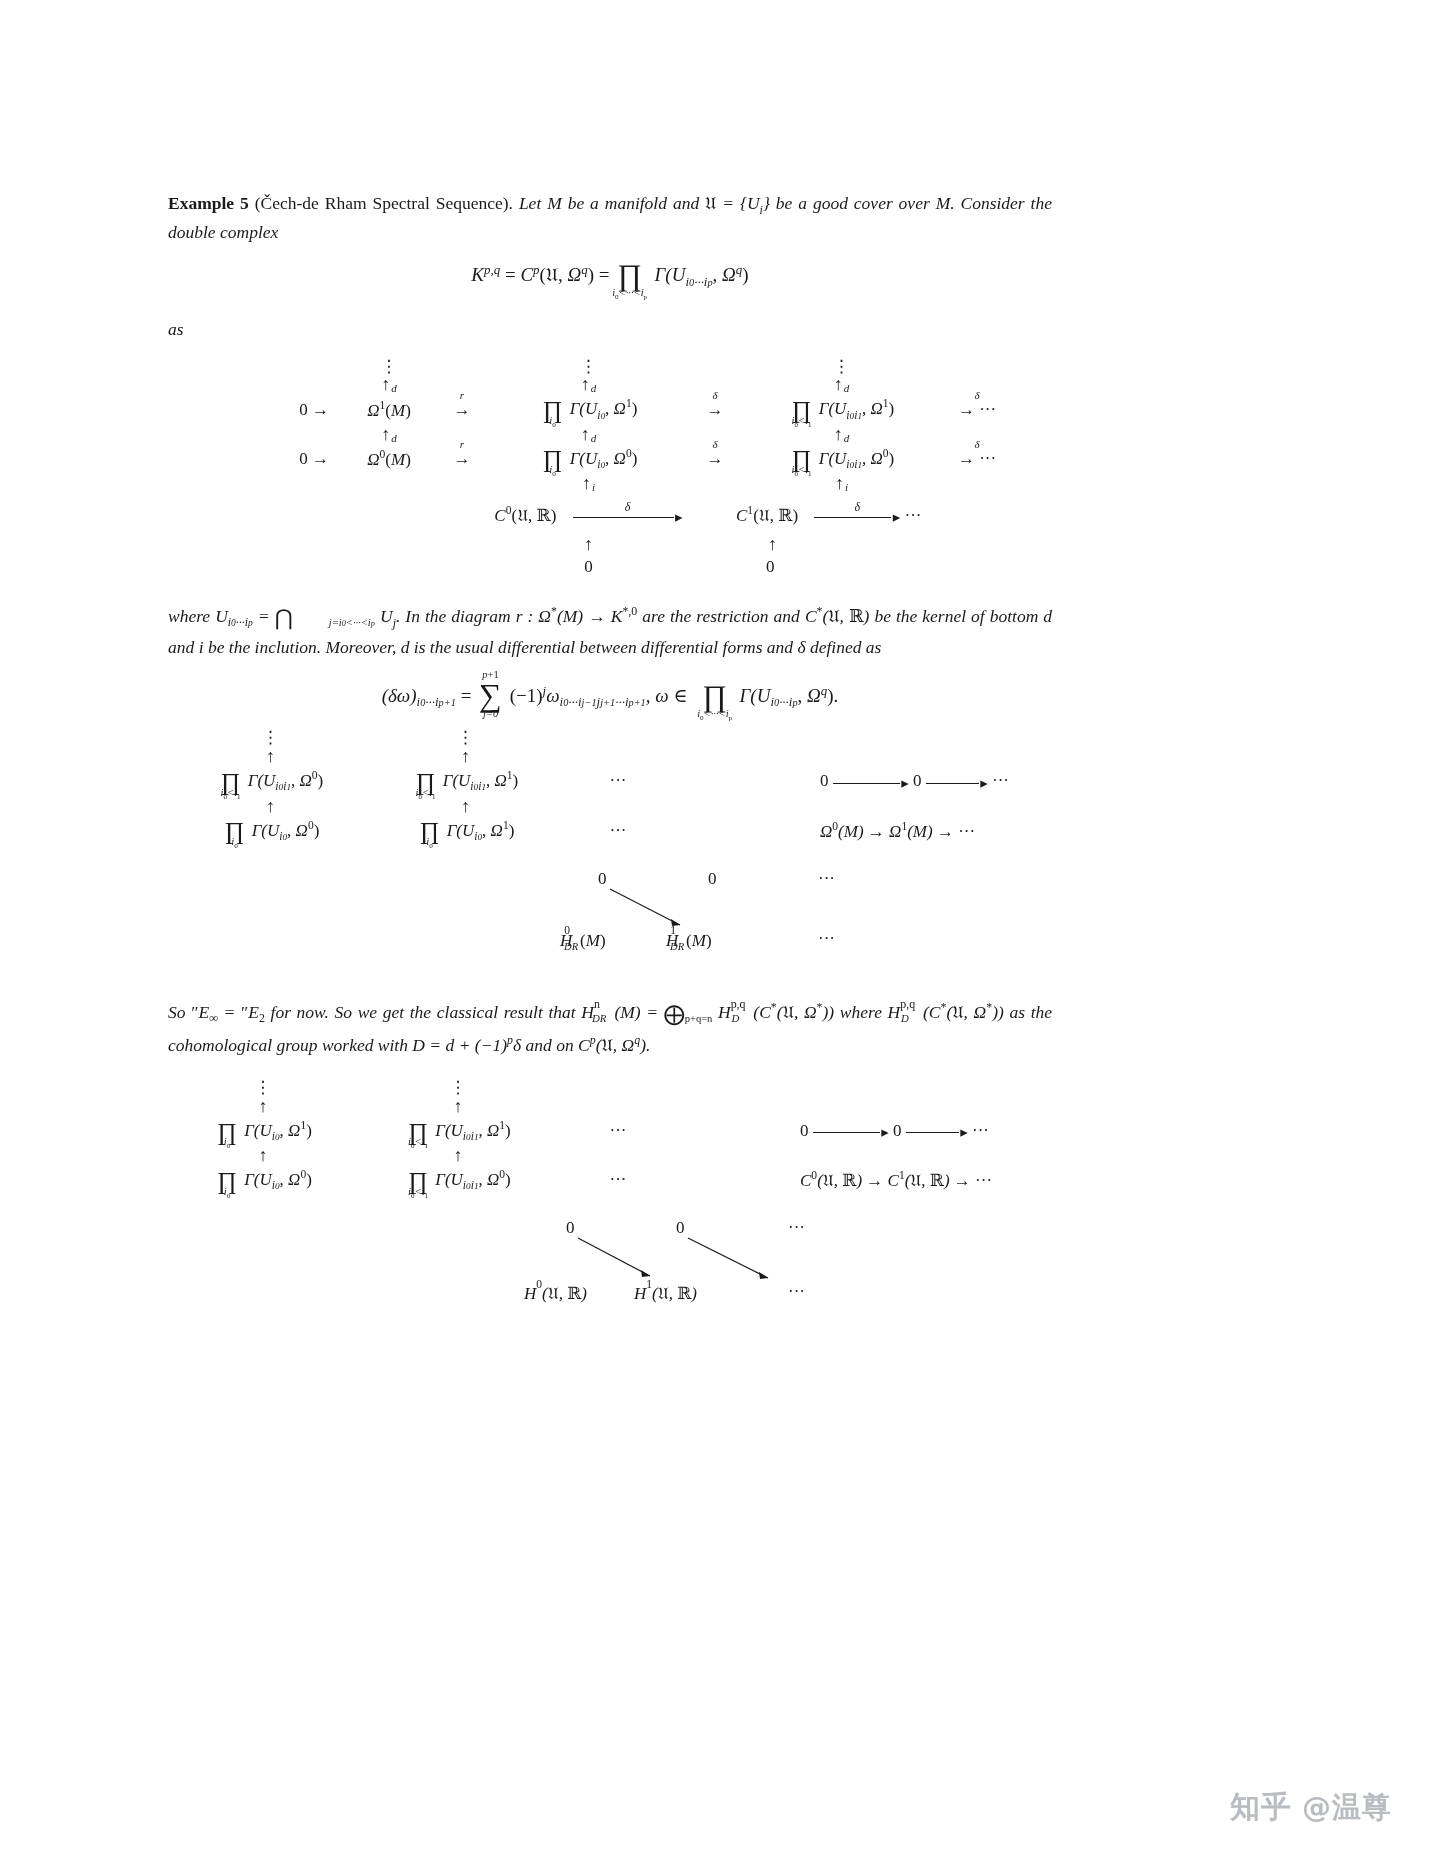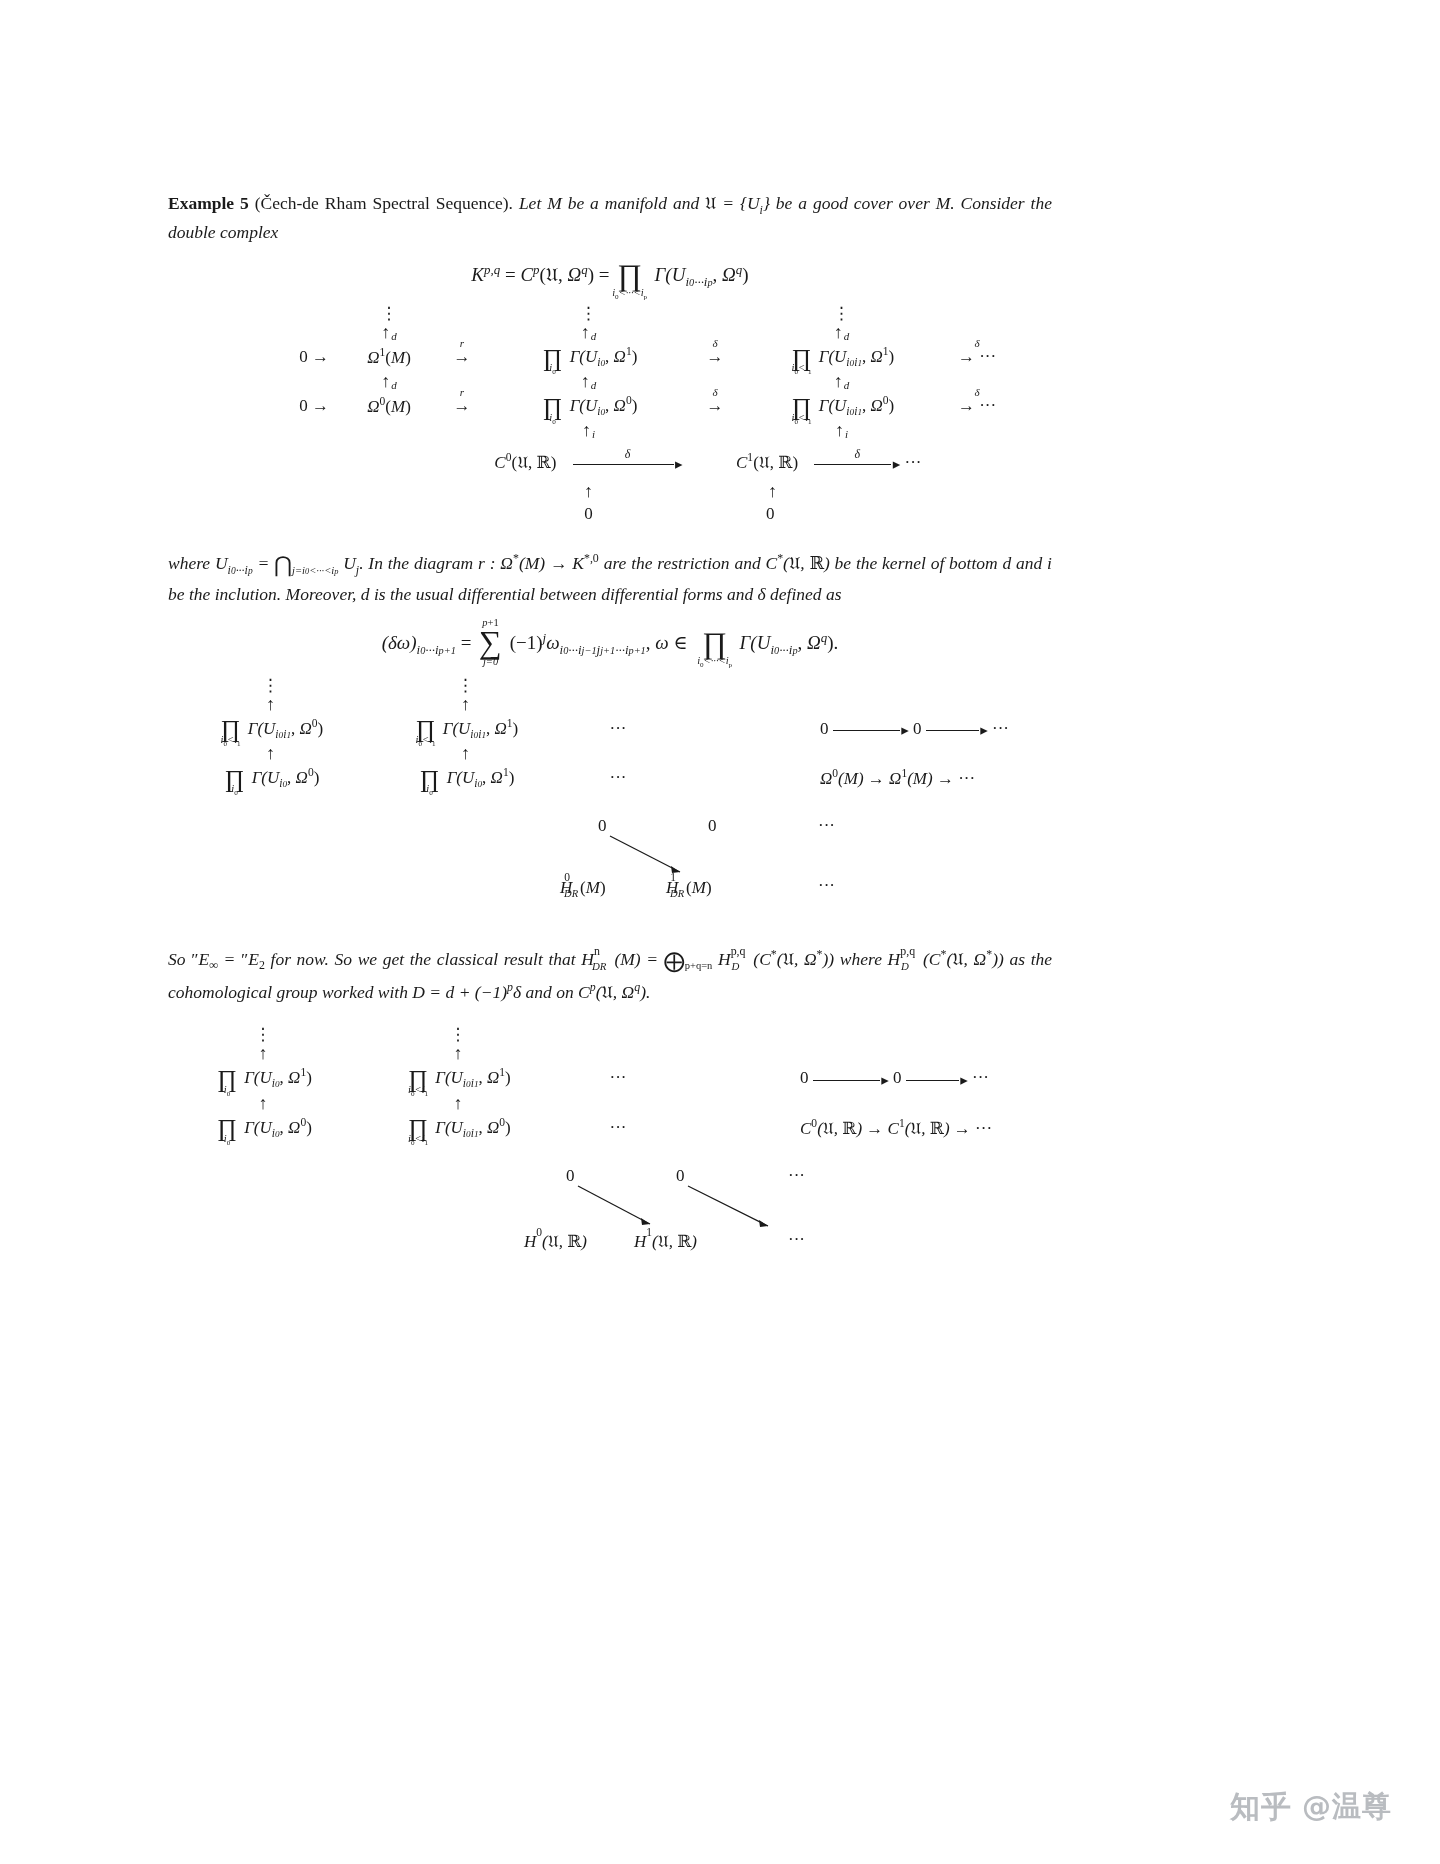--- a/index.html
+++ b/index.html
@@ -150,21 +150,21 @@
     top: 1418px;
     left: 0;
   }
 
   
   .watermark {
     position: absolute;
     right: 48px;
     bottom: 36px;
     display: flex;
-    align-items: flex-start;
+    align-items: flex-end;
     gap: 10px;
     color: #b9bcc0;
     font-family: "DejaVu Sans", sans-serif;
     font-size: 30px;
     font-weight: bold;
     letter-spacing: 1px;
   }
   .watermark .zh-logo {
     font-size: 30px;
     font-weight: bold;
@@ -188,20 +188,21 @@
       <span class="mathit">K</span><span class="sup">p,q</span>
       <span class="up"> = </span>
       <span class="mathit">C</span><span class="sup">p</span><span class="up">(</span><span class="frak">𝔘</span><span class="up">, </span>Ω<span class="sup">q</span><span class="up">) = </span>
       <span class="opwrap">
         <span class="bigop">∏</span>
         <span class="oplim"><span class="mathit">i</span><span class="subn">0</span>&lt;···&lt;<span class="mathit">i</span><span class="subn">p</span></span>
       </span>
       &nbsp;Γ(<span class="mathit">U</span><span class="sub">i<span style="font-size:.8em">0</span>···i<span style="font-size:.8em">p</span></span><span class="up">, </span>Ω<span class="sup">q</span><span class="up">)</span>
     </div>
 
+    <p class="para" style="margin-top:26px;">as</p>
 
     <div class="diagram" style="margin-top:18px;">
       <div class="dg" style="grid-template-columns: 120px 108px 38px 215px 38px 215px 56px; row-gap:2px;">
 
         <div class="cell"></div>
         <div class="cell vdots">⋮</div>
         <div class="cell"></div>
         <div class="cell vdots">⋮</div>
         <div class="cell"></div>
         <div class="cell vdots">⋮</div>
@@ -300,21 +301,21 @@
         <div class="cell up">0</div>
         <div class="cell"></div>
         <div class="cell up" style="text-align:left;padding-left:32px;">0</div>
         <div class="cell"></div>
 
       </div>
     </div>
 
     <p class="para" style="margin-top:24px;">
       where <span class="mathit">U</span><span class="sub">i<span style="font-size:.8em">0</span>···i<span style="font-size:.8em">p</span></span> =
-      <span style="font-size:22px;font-style:normal;vertical-align:-3px;">⋂</span><span class="sub" style="font-size:.6em;">j=i<span style="font-size:.8em">0</span>&lt;···&lt;i<span style="font-size:.8em">p</span></span>
+      <span style="font-size:22px;font-style:normal;vertical-align:-3px;">⋂</span><span class="sub" style="font-size:.6em;padding-left:36px;">j=i<span style="font-size:.8em">0</span>&lt;···&lt;i<span style="font-size:.8em">p</span></span>
       <span class="mathit">U</span><span class="sub">j</span>. In the diagram <span class="mathit">r</span> : Ω<span class="supn">*</span>(<span class="mathit">M</span>) → <span class="mathit">K</span><span class="supn">*,0</span> are the restriction and <span class="mathit">C</span><span class="supn">*</span>(<span class="frak">𝔘</span>, <span class="bbR">ℝ</span>) be
       the kernel of bottom <span class="mathit">d</span> and <span class="mathit">i</span> be the inclution. Moreover, <span class="mathit">d</span> is the usual differential between differential
       forms and δ defined as
     </p>
 
     <div class="display" style="margin-top:20px;">
       (δω)<span class="sub">i<span style="font-size:.8em">0</span>···i<span style="font-size:.8em">p+1</span></span>
       <span class="up"> = </span>
       <span class="opwrap">
         <span class="bigop" style="font-size:32px;">∑</span>

